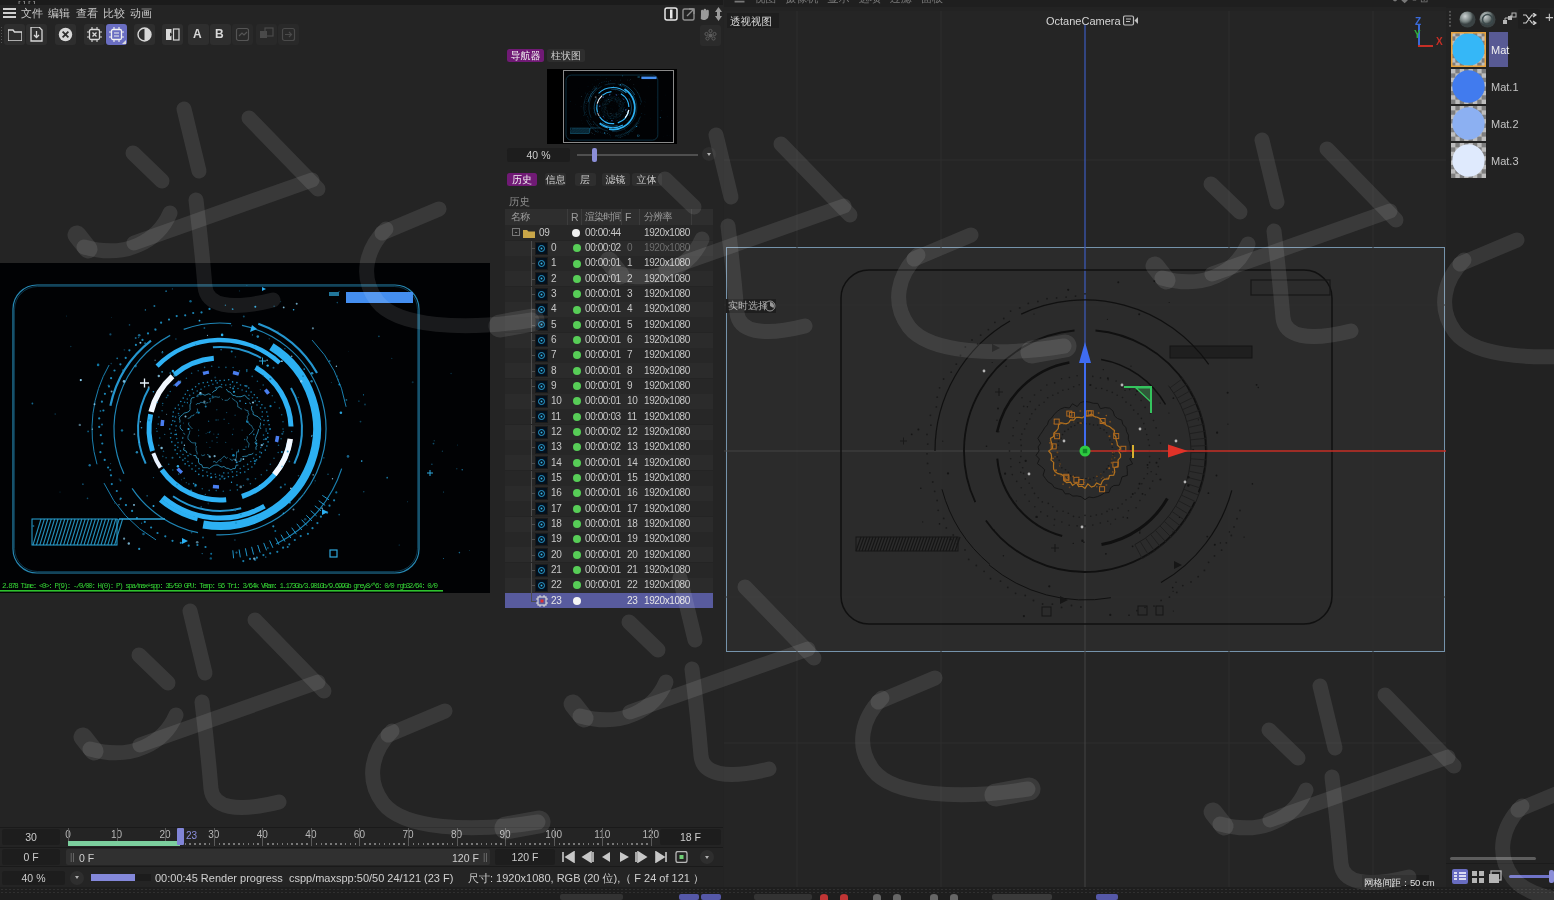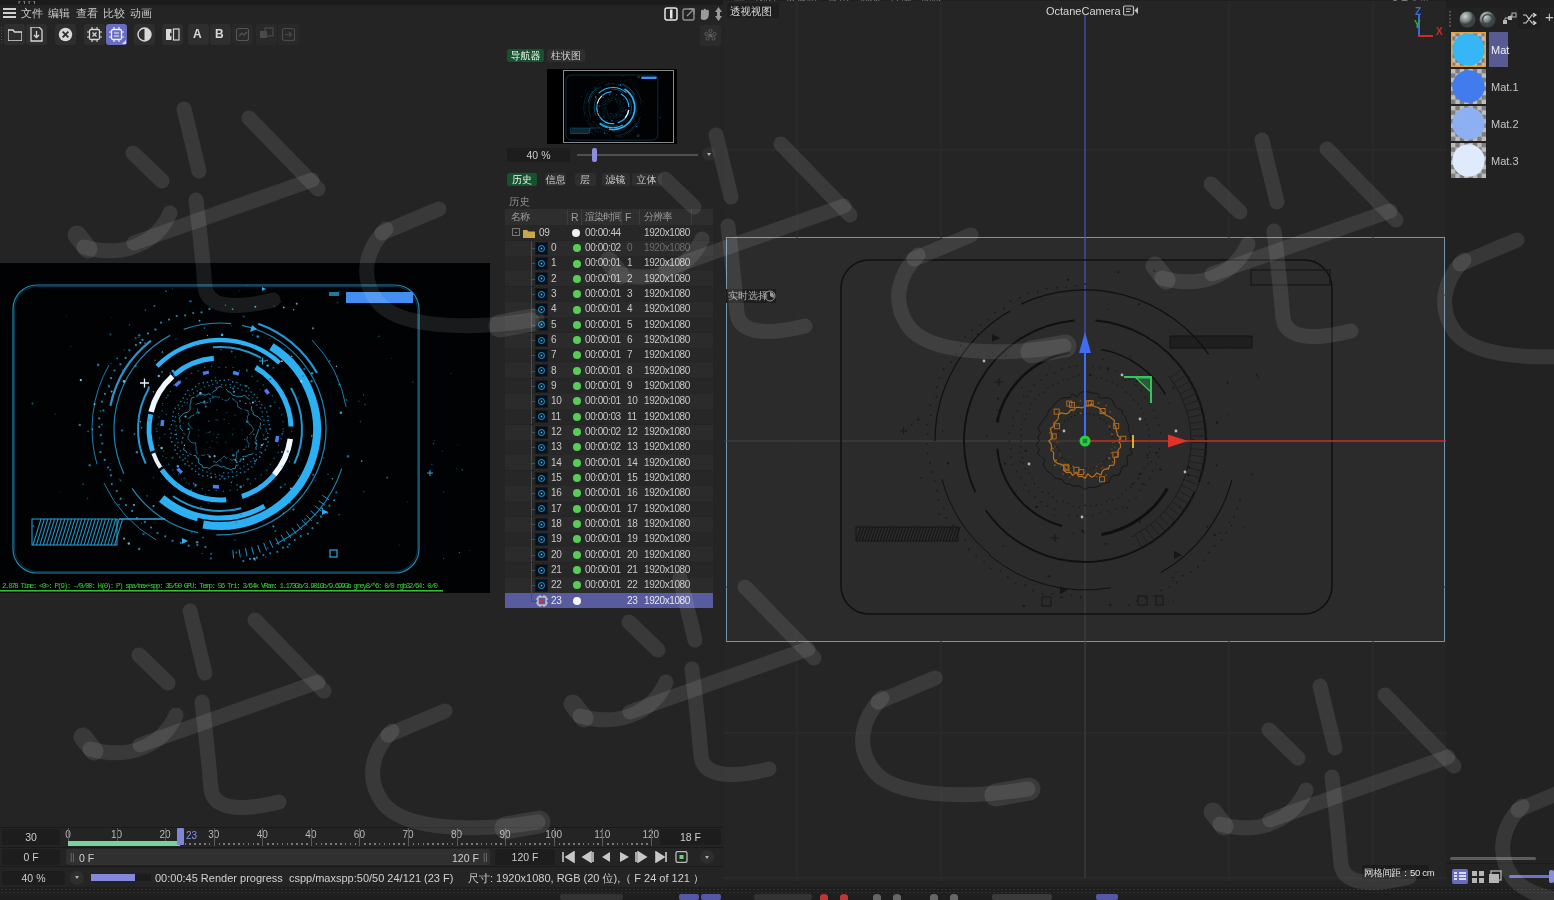--- a/index.html
+++ b/index.html
@@ -2,21 +2,21 @@
 <html><head><meta charset="utf-8"><style>
 * { margin:0; padding:0; box-sizing:border-box; }
 html,body { width:1554px; height:900px; background:#232323; overflow:hidden;
   font-family:"Liberation Sans", sans-serif; }
 .abs { position:absolute; }
 .ht { position:absolute; font-size:10.5px; line-height:12px; white-space:nowrap; }
 .hr { position:absolute; font-size:10px; line-height:12px; white-space:nowrap; letter-spacing:-0.4px; }
 .btn { position:absolute; background:#2e2e2e; border-radius:3px; }
 .tab { position:absolute; height:13px; border-radius:2.5px; font-size:10px; line-height:13px;
   text-align:center; color:#cfcfcf; background:#2e2e2e; white-space:nowrap; overflow:hidden; }
-.tabon { background:#14532d; color:#f2f2f2; }
+.tabon { background:#701a75; color:#f2f2f2; }
 .box { position:absolute; background:#1d1d1d; border-radius:2.5px; font-size:10.5px; color:#cccccc;
   text-align:center; }
 .mlabel { position:absolute; font-size:11px; color:#c4c4c4; }
 </style></head>
 <body>
 <div class="abs" style="left:0;top:0;width:1554px;height:900px;background:#232323">
 
 <div class="abs" style="left:0;top:0;width:723px;height:887px;background:#242424">
 
   <div class="abs" style="left:0;top:0;width:723px;height:5px;background:#1b1b1b"></div>
@@ -1305,21 +1305,21 @@
 <div class="abs" style="left:74.5px;top:876px;border-left:2.8px solid transparent;border-right:2.8px solid transparent;border-top:3.5px solid #b0b0b0"></div>
 <div class="abs" style="left:91px;top:874px;width:60px;height:6.5px;background:#1c1c1c"></div>
 <div class="abs" style="left:91px;top:874px;width:44px;height:6.5px;background:#8488da"></div>
 <div class="ht" style="left:155px;top:872px;color:#d0d0d0;font-size:11px">00:00:45 Render progress&nbsp;&nbsp;cspp/maxspp:50/50 24/121 (23 F)</div>
 <div class="ht" style="left:468px;top:872px;color:#d0d0d0;font-size:11px">尺寸: 1920x1080, RGB (20 位),（ F 24 of 121 ）</div>
 
 <div class="abs" style="left:724px;top:0;width:722px;height:7px;background:#1f1f1f;overflow:hidden">
   <div style="position:absolute;left:10px;top:-9px;color:#787878;font-size:11px;white-space:nowrap">☰&nbsp;&nbsp;&nbsp;视图&nbsp;&nbsp;&nbsp;摄像机&nbsp;&nbsp;&nbsp;显示&nbsp;&nbsp;&nbsp;选项&nbsp;&nbsp;&nbsp;过滤&nbsp;&nbsp;&nbsp;面板</div>
   <div style="position:absolute;left:668px;top:-7px;color:#787878;font-size:10px">● ◆ ○ ⊞</div>
 </div>
-<div class="abs" style="left:724px;top:1px;width:722px;height:880px;background:#252525;overflow:hidden">
+<div class="abs" style="left:724px;top:11px;width:722px;height:880px;background:#252525;overflow:hidden">
   <div class="abs" style="left:2px;top:236px;width:719px;height:405px;background:#2b2b2b;border:1px solid #7593ab"></div>
   <svg class="abs" style="left:0;top:0" width="722" height="880">
         <line x1="73" y1="0" x2="73" y2="880" stroke="#2e2e2e" stroke-width="1"></line>
         <line x1="217" y1="0" x2="217" y2="880" stroke="#2e2e2e" stroke-width="1"></line>
         <line x1="505" y1="0" x2="505" y2="880" stroke="#2e2e2e" stroke-width="1"></line>
         <line x1="649" y1="0" x2="649" y2="880" stroke="#2e2e2e" stroke-width="1"></line>
         <line x1="0" y1="149" x2="722" y2="149" stroke="#2e2e2e" stroke-width="1"></line>
         <line x1="0" y1="294" x2="722" y2="294" stroke="#2e2e2e" stroke-width="1"></line>
         <line x1="0" y1="586" x2="722" y2="586" stroke="#2e2e2e" stroke-width="1"></line>
         <line x1="0" y1="732" x2="722" y2="732" stroke="#2e2e2e" stroke-width="1"></line>

